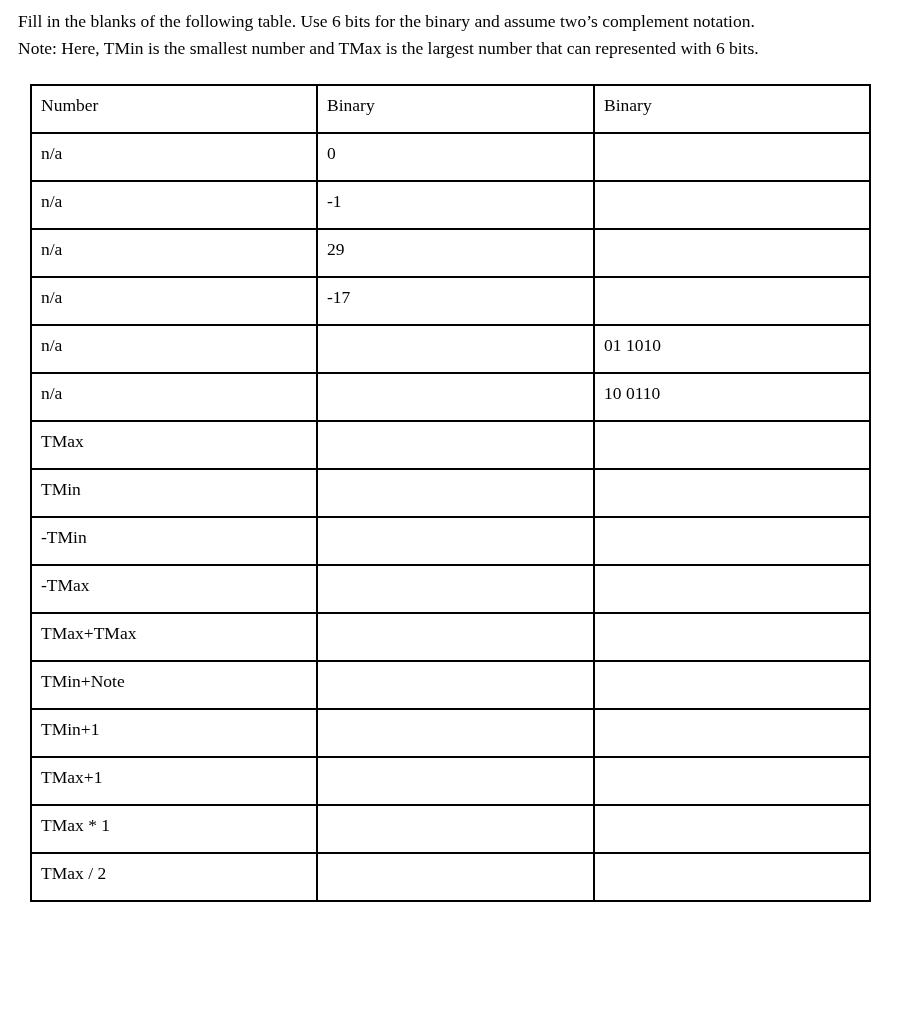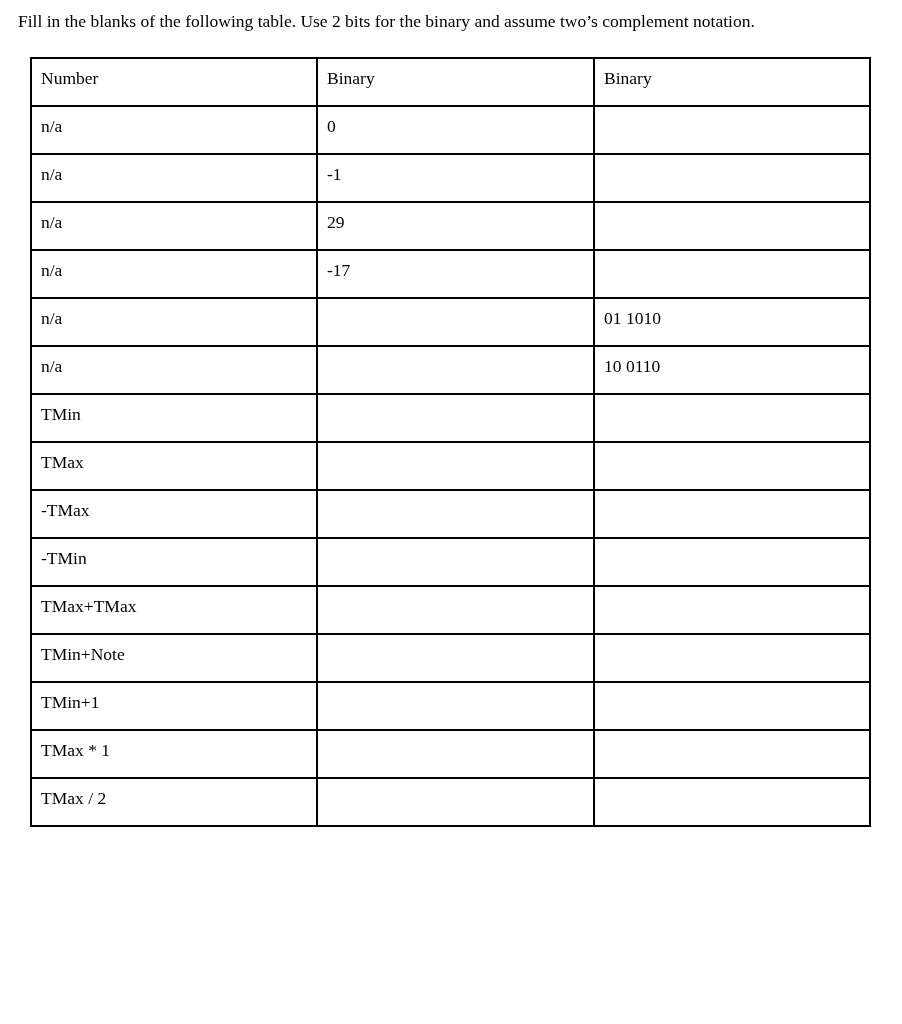--- a/index.html
+++ b/index.html
@@ -45,21 +45,22 @@
     overflow: hidden;
     margin-top: 16px;
   }
 </style>
 </head>
 <body>
 
 <div class="page">
 
   <div class="intro">
-    <div>Fill in the blanks of the following table. Use 2 bits for the binary and assume two’s complement notation.</div>
+    <div>Fill in the blanks of the following table. Use 6 bits for the binary and assume two’s complement notation.</div>
+    <div>Note: Here, TMin is the smallest number and TMax is the largest number that can represented with 6 bits.</div>
   </div>
 
   <table class="fill-table">
     <colgroup>
         <col class="c1">
         <col class="c2">
         <col class="c3">
       </colgroup>
     <tbody>
       <tr>
@@ -91,55 +92,60 @@
         <td>n/a</td>
         <td></td>
         <td>01 1010</td>
       </tr>
       <tr>
         <td>n/a</td>
         <td></td>
         <td>10 0110</td>
       </tr>
       <tr>
+        <td>TMax</td>
+        <td></td>
+        <td></td>
+      </tr>
+      <tr>
         <td>TMin</td>
         <td></td>
         <td></td>
       </tr>
       <tr>
-        <td>TMax</td>
+        <td>-TMin</td>
         <td></td>
         <td></td>
       </tr>
       <tr>
         <td>-TMax</td>
-        <td></td>
-        <td></td>
-      </tr>
-      <tr>
-        <td>-TMin</td>
         <td></td>
         <td></td>
       </tr>
       <tr>
         <td>TMax+TMax</td>
         <td></td>
         <td></td>
       </tr>
       <tr>
         <td>TMin+Note</td>
         <td></td>
         <td></td>
       </tr>
       <tr>
         <td>TMin+1</td>
         <td></td>
         <td></td>
       </tr>
       <tr>
+        <td>TMax+1</td>
+        <td></td>
+        <td></td>
+      </tr>
+      <tr>
         <td>TMax * 1</td>
         <td></td>
         <td></td>
       </tr>
       <tr>
         <td>TMax / 2</td>
         <td></td>
         <td></td>
       </tr>
     </tbody>

